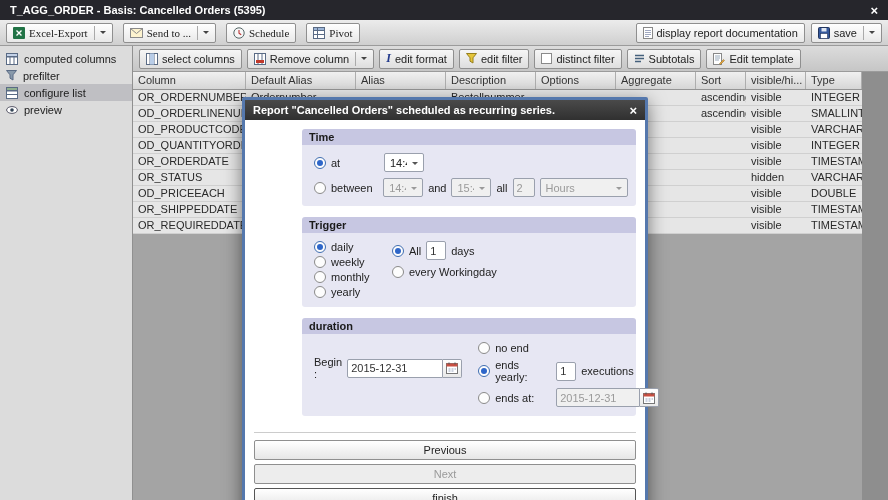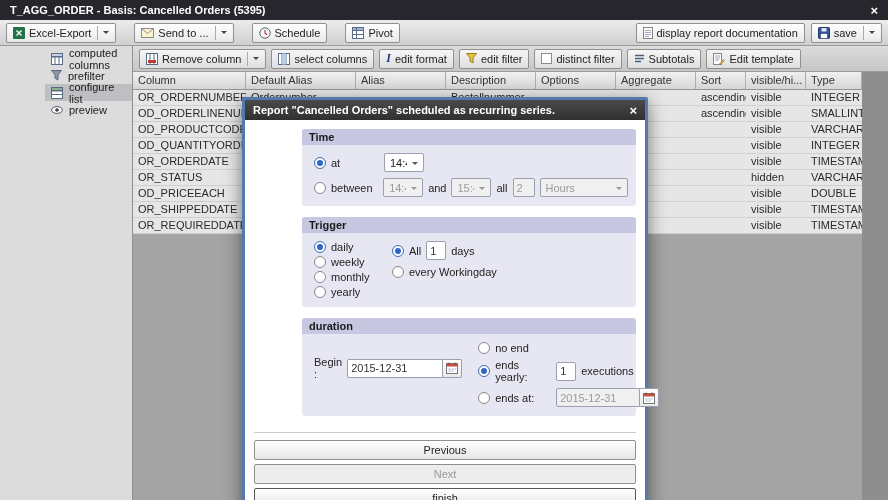--- a/index.html
+++ b/index.html
@@ -10,34 +10,34 @@
 
   
   .titlebar { height:20px; background:#26262c; color:#fff; display:flex; align-items:center;
               padding:0 10px; font-weight:bold; font-size:11px; }
   .titlebar .spacer { flex:1; }
   .titlebar .close { font-weight:bold; font-size:13px; cursor:pointer; color:#fff; line-height:1; }
 
   
   .toolbar1 { height:26px; background:linear-gradient(#ececec,#cfcfcf); border-bottom:1px solid #9b9b9b;
               display:flex; align-items:center; padding:0 6px; }
-  .tb-left { display:flex; gap:18px; align-items:center; }
+  .tb-left { display:flex; gap:10px; align-items:center;font-family:Liberation Serif, serif; }
   .tb-right { margin-left:auto; display:flex; gap:6px; align-items:center; }
 
   .tbtn { display:inline-flex; align-items:center; gap:4px; height:20px; padding:0 6px;
           background:linear-gradient(#ffffff,#e8e8e8); border:1px solid #8f8f8f; border-radius:2px;
           font-size:11px; color:#222; cursor:pointer; white-space:nowrap; font-family:inherit; }
   .caret-box { display:inline-flex; align-items:center; padding-left:5px; margin-left:2px;
                border-left:1px solid #aaa; height:14px; }
   .tri { width:0; height:0; border:3.5px solid transparent; border-top-color:#444; margin-top:3px; }
 
   
   .content { display:flex; height:454px; }
 
-  .sidebar { width:133px; background:#dcdcdc; border-right:1px solid #909090; padding-top:4px; flex:none;padding-left:45px; }
+  .sidebar { width:133px; background:#dcdcdc; border-right:1px solid #909090; padding-top:4px; flex:none; }
   .side-item { display:flex; align-items:center; gap:6px; height:17px; padding:0 6px; cursor:pointer; color:#1c1c1c; }
   .side-item.active { background:#bfbfc3; }
 
   .main { flex:1; display:flex; flex-direction:column; background:#8e8e8e; }
   .toolbar2 { height:26px; background:linear-gradient(#dcdcdc,#c6c6c6); border-bottom:1px solid #9b9b9b;
               display:flex; align-items:center; gap:5px; padding:0 6px; flex:none; }
   .toolbar2 .tbtn { background:linear-gradient(#f6f6f6,#dedede); }
 
   .grid { width:729px; background:#a4a4a4; flex:1; }
   .thead { display:flex; height:18px; background:linear-gradient(#f0f0f0,#d6d6d6); border-bottom:1px solid #949494; }
@@ -238,37 +238,37 @@
       </div>
     </div>
 
     <div class="main">
       <div class="toolbar2">
         <button class="tbtn">
           <span class="icon">
             <svg width="12" height="12">
                 <rect x="0.5" y="0.5" width="11" height="11" fill="#fff" stroke="#5a6b85"></rect>
                 <path d="M4 0.5v11M8 0.5v11" stroke="#5a6b85"></path>
+                <rect x="4" y="0.5" width="4" height="11" fill="#b9cde8"></rect>
+              </svg>
+          </span>
+          <span>select columns</span>
+        </button>
+        <button class="tbtn">
+          <span class="icon">
+            <svg width="12" height="12">
+                <rect x="0.5" y="0.5" width="11" height="11" fill="#fff" stroke="#5a6b85"></rect>
+                <path d="M4 0.5v11M8 0.5v11" stroke="#5a6b85"></path>
                 <rect x="2" y="7" width="8" height="3" fill="#c0392b"></rect>
               </svg>
           </span>
           <span>Remove column</span>
           <span class="caret-box">
               <span class="tri"></span>
             </span>
-        </button>
-        <button class="tbtn">
-          <span class="icon">
-            <svg width="12" height="12">
-                <rect x="0.5" y="0.5" width="11" height="11" fill="#fff" stroke="#5a6b85"></rect>
-                <path d="M4 0.5v11M8 0.5v11" stroke="#5a6b85"></path>
-                <rect x="4" y="0.5" width="4" height="11" fill="#b9cde8"></rect>
-              </svg>
-          </span>
-          <span>select columns</span>
         </button>
         <button class="tbtn">
           <span class="icon ital-i">I</span>
           <span>edit format</span>
         </button>
         <button class="tbtn">
           <span class="icon">
             <svg width="11" height="11">
                 <path d="M0.5 0.5h10L7 4.8v5.2L4 8.2V4.8z" fill="#e5c53a" stroke="#967f1e"></path>
               </svg>

